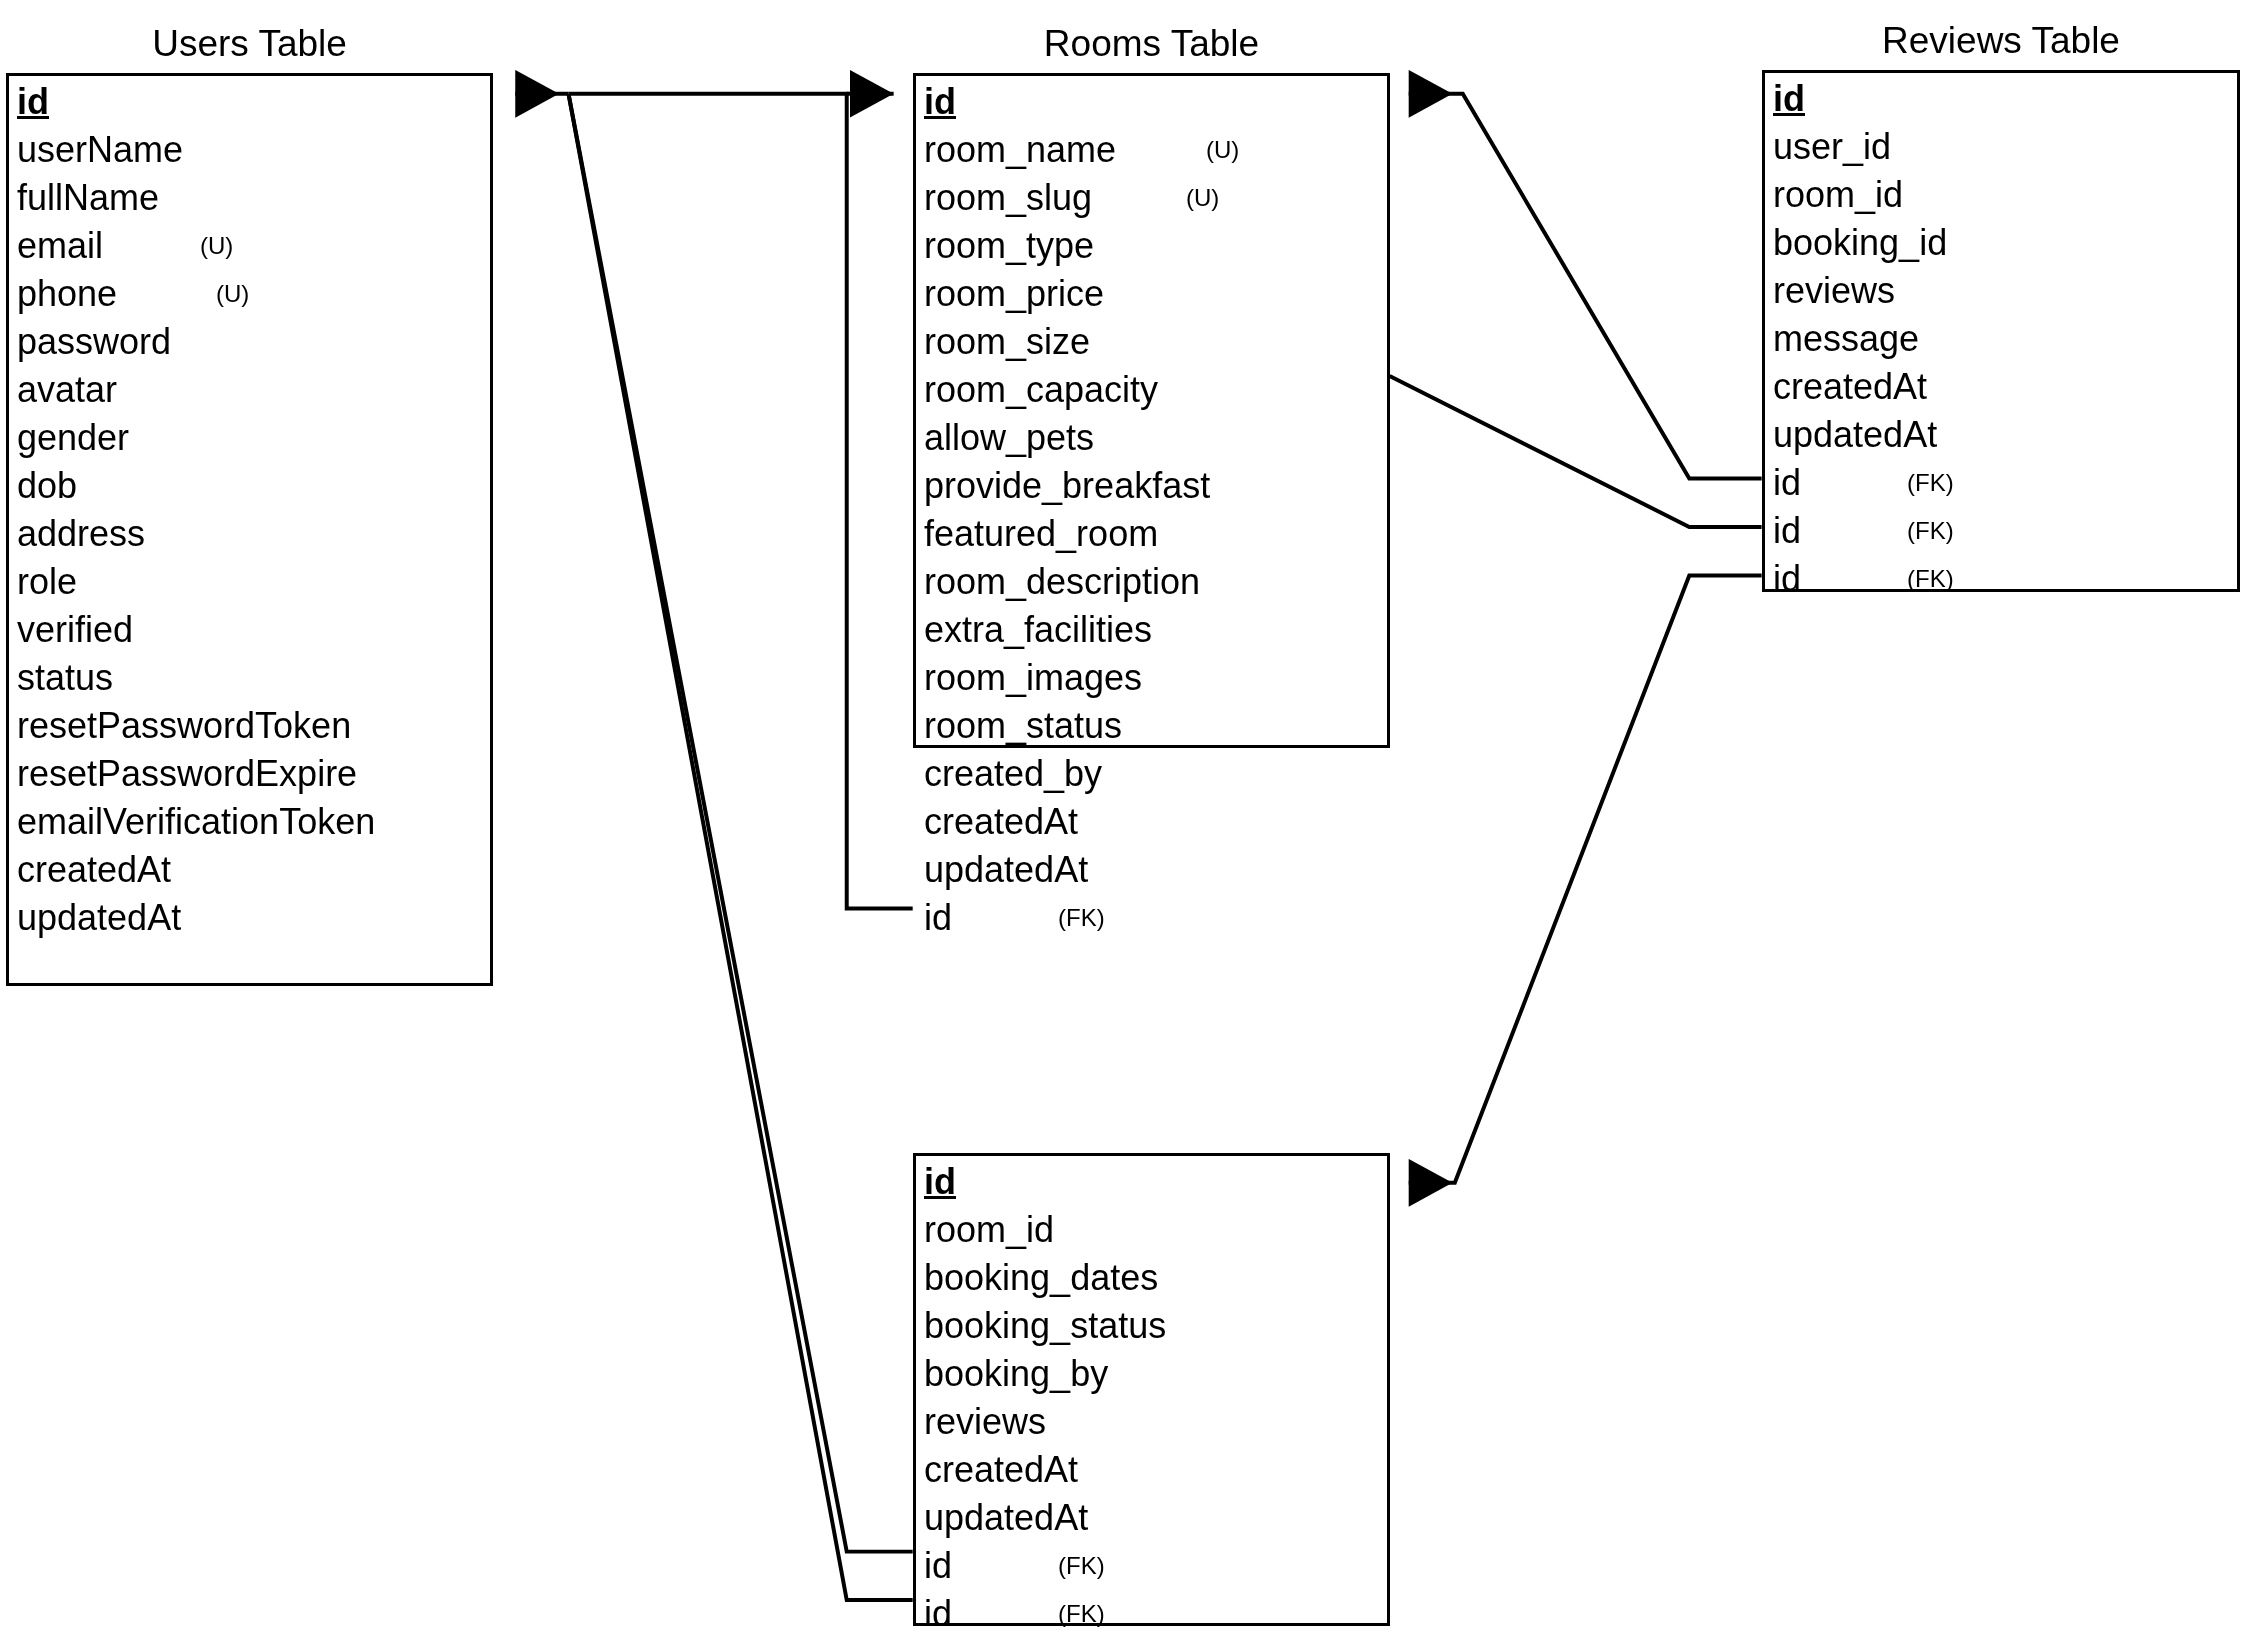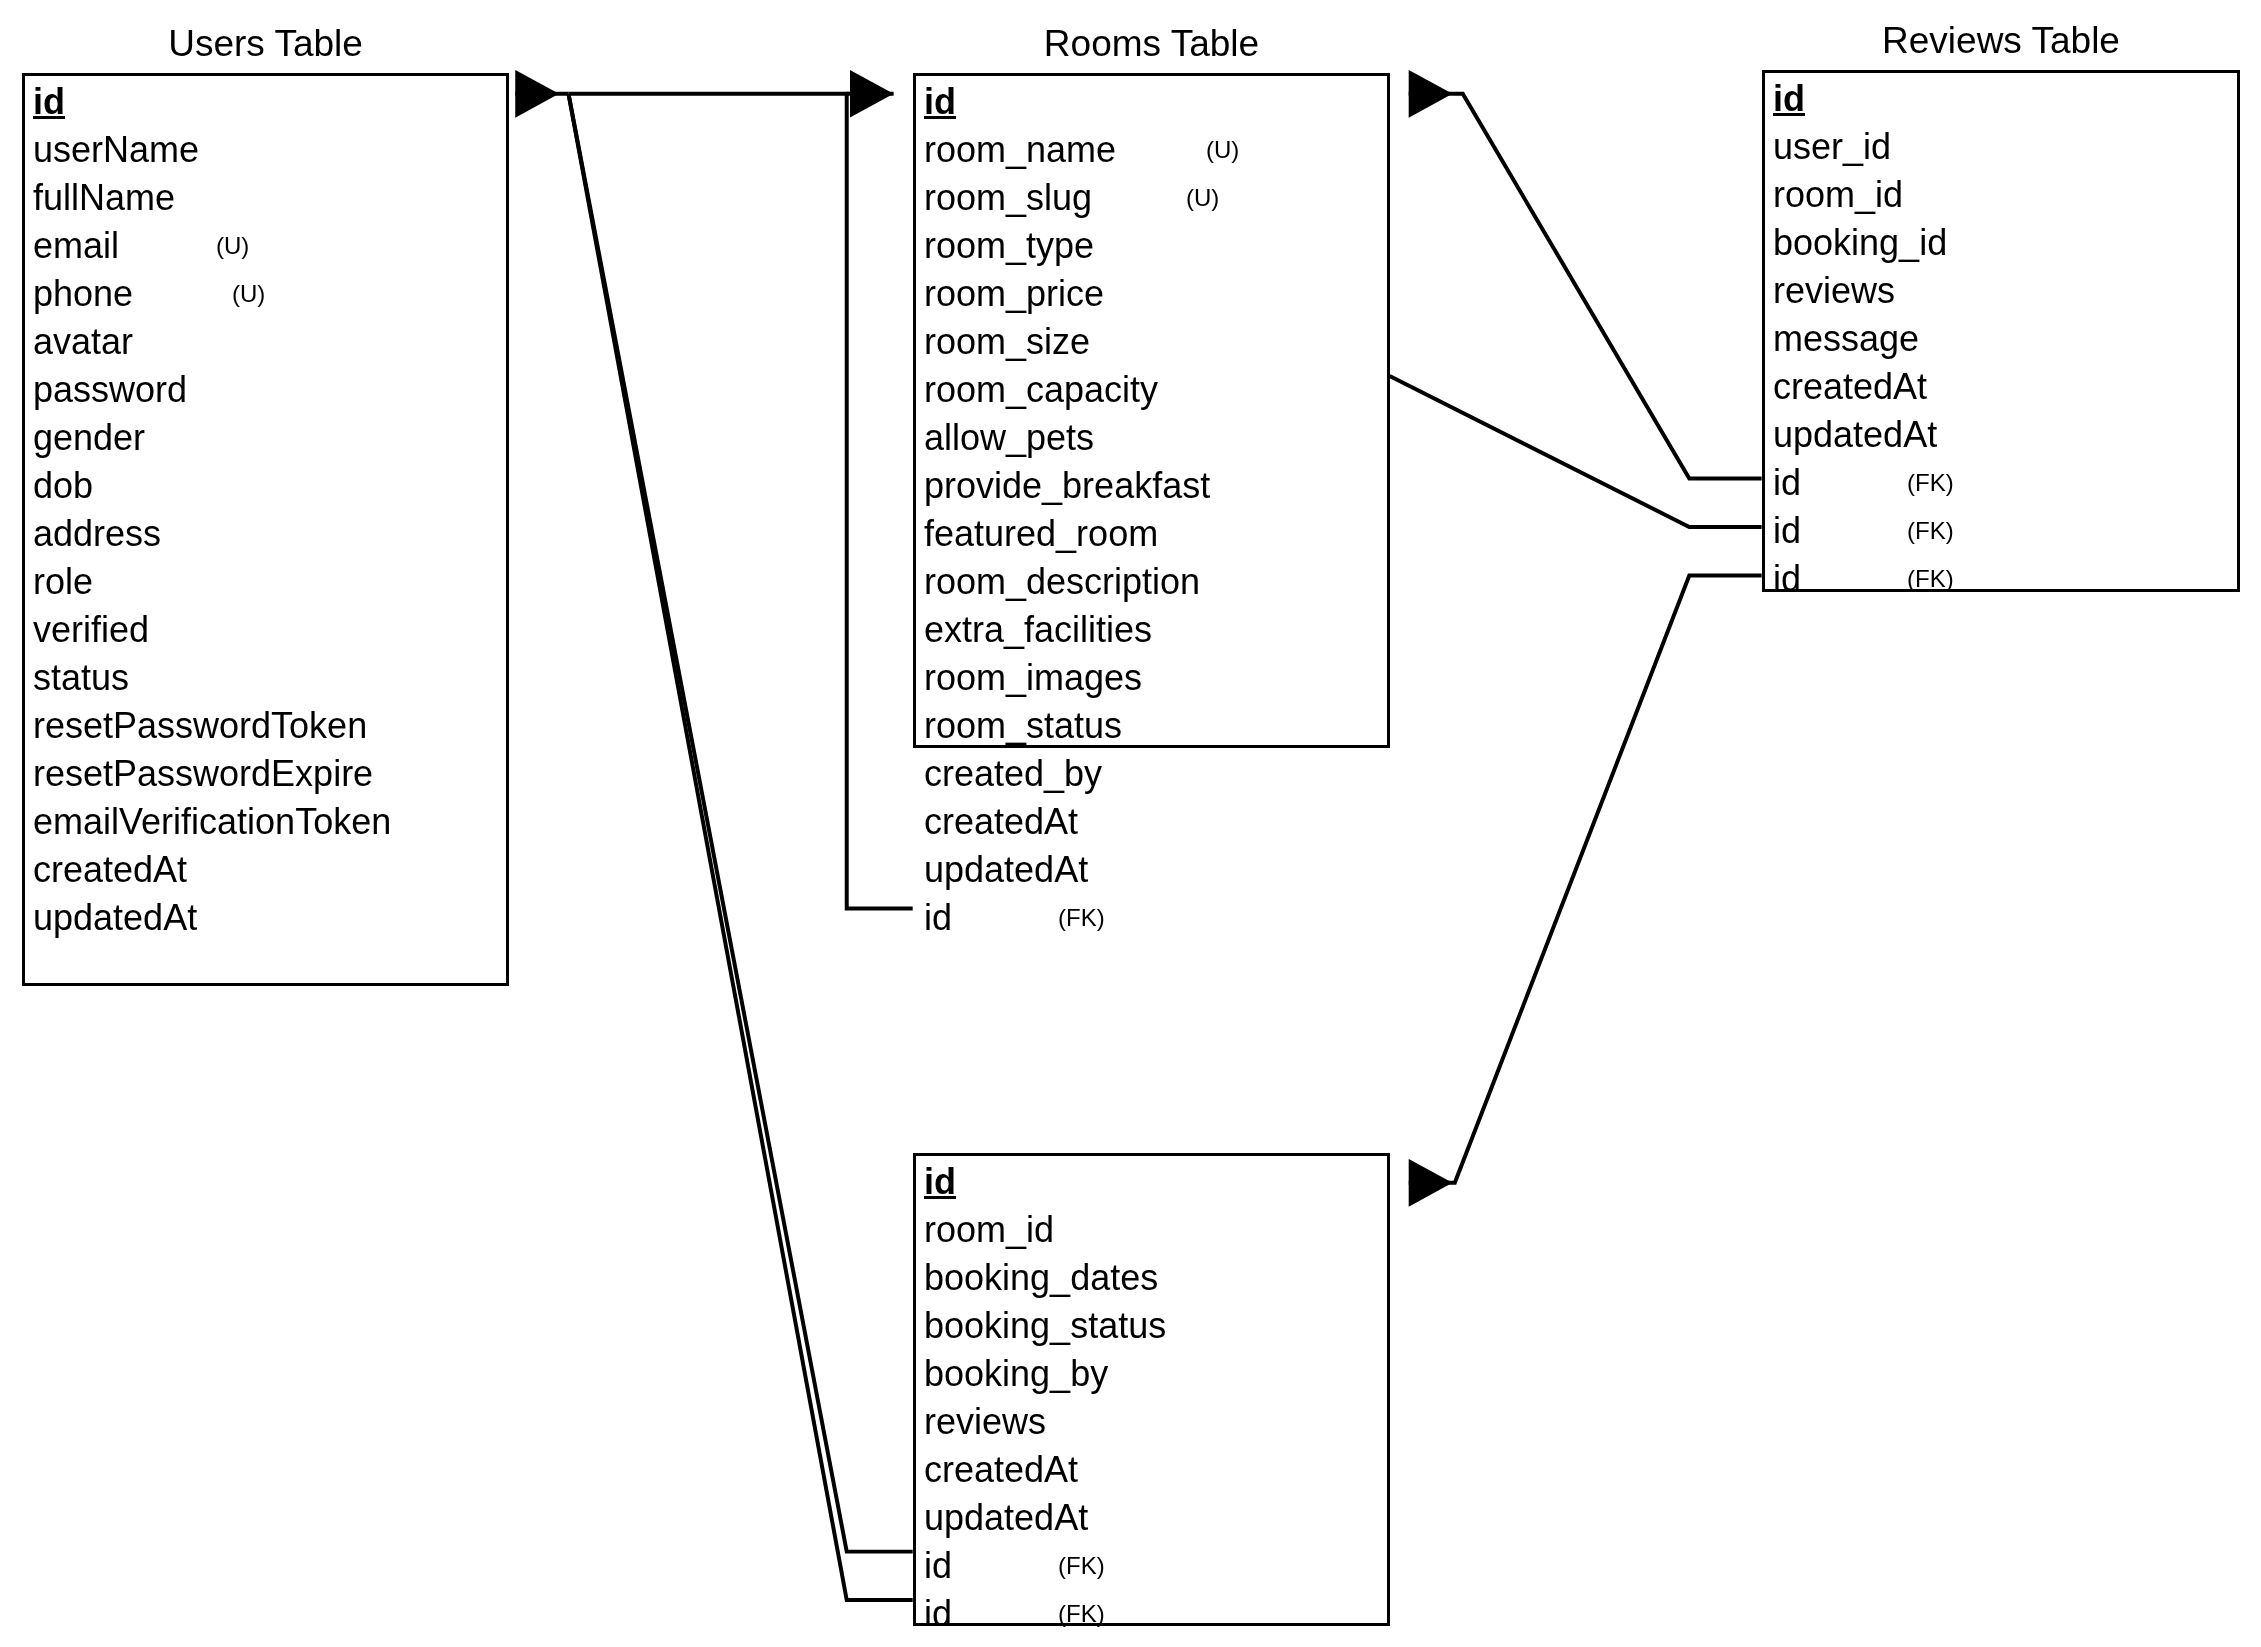--- a/index.html
+++ b/index.html
@@ -49,31 +49,31 @@
       <path d="M2216,663 L2125,663 L1748,473"></path>
 
       <path d="M2216,602 L2125,602 L1840,118 L1772,118" marker-end="url(#arrL)"></path>
 
       <path d="M2216,724 L2125,724 L1830,1488 L1772,1488" marker-end="url(#arrL)"></path>
 
       <path d="M1065,118 L1124,118" marker-end="url(#arrR)"></path>
     </g>
   </svg>
 
-  <div class="er-table" id="tbl-users" style="left:22px;top:73px;width:487px;height:913px;padding-left:48px;">
+  <div class="er-table" id="tbl-users" style="left:6px;top:73px;width:487px;height:913px;padding-left:48px;">
     <div class="tbl-title">Users Table</div>
     <div class="tbl-box"></div>
     <div class="fields">
       <div class="field"><span class="fname pk">id</span></div>
       <div class="field"><span class="fname">userName</span></div>
       <div class="field"><span class="fname">fullName</span></div>
       <div class="field"><span class="fname">email</span><span class="ftag u">(U)</span></div>
       <div class="field"><span class="fname">phone</span><span class="ftag u2">(U)</span></div>
+      <div class="field"><span class="fname">password</span></div>
       <div class="field"><span class="fname">avatar</span></div>
-      <div class="field"><span class="fname">password</span></div>
       <div class="field"><span class="fname">gender</span></div>
       <div class="field"><span class="fname">dob</span></div>
       <div class="field"><span class="fname">address</span></div>
       <div class="field"><span class="fname">role</span></div>
       <div class="field"><span class="fname">verified</span></div>
       <div class="field"><span class="fname">status</span></div>
       <div class="field"><span class="fname">resetPasswordToken</span></div>
       <div class="field"><span class="fname">resetPasswordExpire</span></div>
       <div class="field"><span class="fname">emailVerificationToken</span></div>
       <div class="field"><span class="fname">createdAt</span></div>

